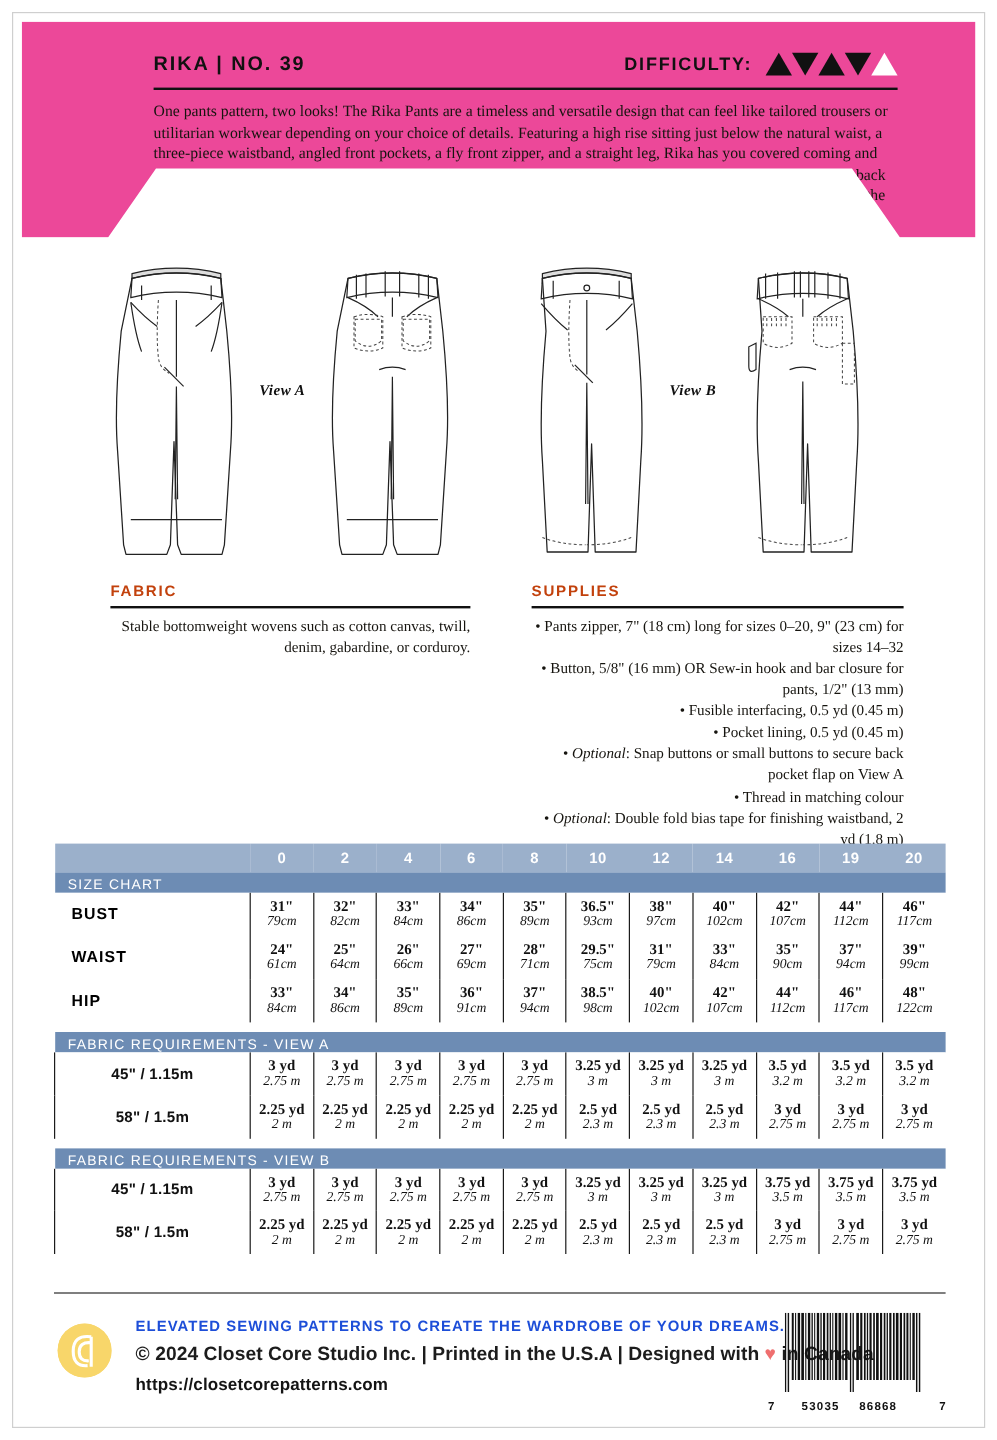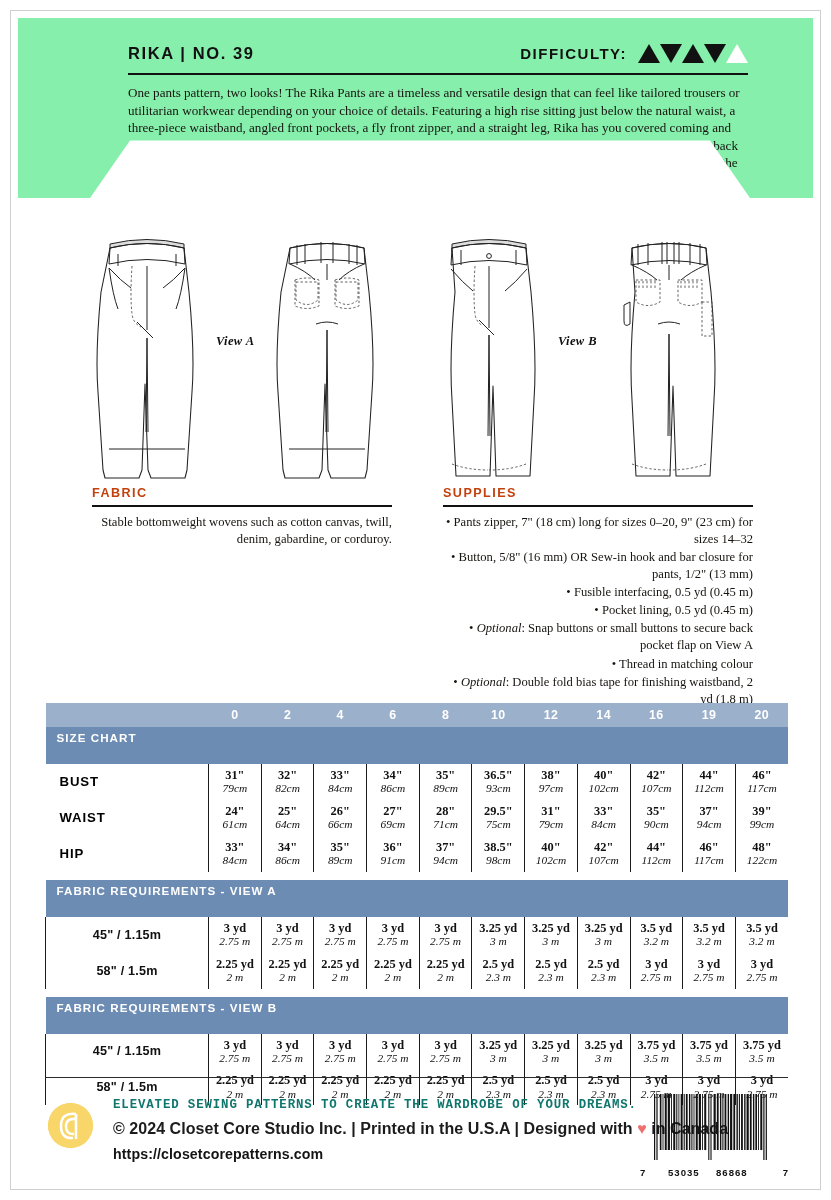--- a/index.html
+++ b/index.html
@@ -30,21 +30,21 @@
     pointer-events: none;
   }
 
   
   .banner {
     position: absolute;
     left: 18px;
     top: 18px;
     width: 795px;
     height: 180px;
-    background: #86efac;
+    background: #ec4899;
     clip-path: polygon(0 0, 100% 0, 100% 100%, 732px 100%, 692px 68%, 112px 68%, 72px 100%, 0 100%);
   }
   .banner-inner {
     position: absolute;
     left: 110px;
     top: 22px;
     width: 620px;
   }
   .banner-topline {
     display: flex;
@@ -91,21 +91,21 @@
     font-family: "Liberation Serif", serif;
     font-size: 13.1px;
     line-height: 1.345;
     color: #16140f;
     text-align: left;
   }
 
   
   .illus-zone {
     position: absolute;
-    left: 0; top: 216px;
+    left: 0; top: 200px;
     width: 831px; height: 272px;
   }
   .view-block { position: absolute; top: 0; }
   .view-a { left: 88px; width: 330px; height: 266px; }
   .view-b { left: 430px; width: 330px; height: 266px; }
   .view-label {
     position: absolute;
     font-family: "Liberation Serif", serif;
     font-style: italic;
     font-weight: 700;
@@ -164,23 +164,23 @@
     text-align: center;
     padding: 5px 0 5px 0;
     letter-spacing: .4px;
   }
   tr.sizes-row td.blank { background: #9bb0cb; }
 
   tr.band-row td {
     background: #6d8cb4;
     color: #ffffff;
     font-size: 11.6px;
-    font-weight: 700;
+    font-weight: 400;
     letter-spacing: 1.05px;
-    padding: 4px 0 20px 11px;
+    padding: 4px 0 0 11px;
     text-align: left;
   }
 
   tr.data-row td {
     background: #ffffff;
     text-align: center;
     vertical-align: middle;
     padding: 5px 0 5px 0;
     border-left: 1.1px solid #1b1b1b;
   }
@@ -240,22 +240,21 @@
     left: 3px; top: 9px;
     width: 45px; height: 45px;
     border-radius: 50%;
     background: #f8d66a;
   }
   .footer-text { position: absolute; left: 68px; top: 4px; }
   .tagline {
     font-size: 12.4px;
     font-weight: 700;
     letter-spacing: .88px;
-    color: #0f766e;
-    font-family: Liberation Mono, monospace;
+    color: #1d4ed8;
   }
   .copyline {
     margin-top: 8px;
     font-size: 16px;
     font-weight: 700;
     color: #1c1c1c;
     letter-spacing: .05px;
   }
   .heart { color: #ef6f6f; }
   .urlline {

